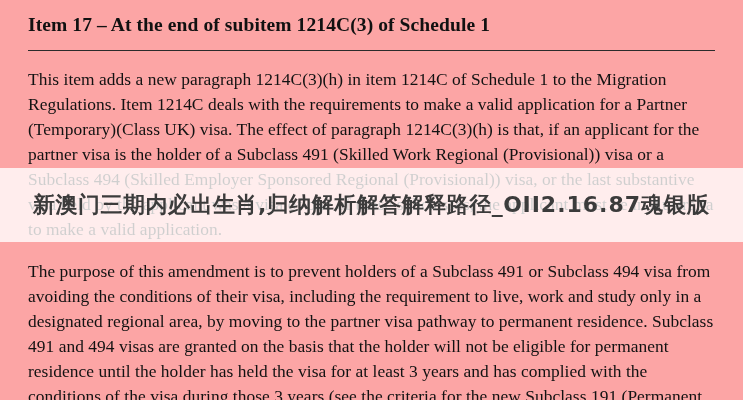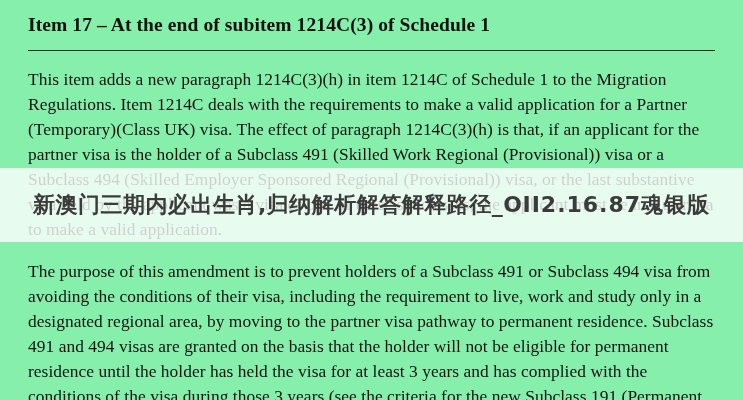--- a/index.html
+++ b/index.html
@@ -10,21 +10,21 @@
     width: 743px;
     height: 400px;
     background: #ffffff;
     font-family: "Liberation Serif", serif;
     overflow: hidden;
   }
   .page {
     position: relative;
     width: 743px;
     height: 400px;
-    background: #86efac;
+    background: #fca5a5;
     box-sizing: border-box;
     padding: 8px 28px 0 28px;
   }
   .doc-heading {
     font-family: "Liberation Serif", serif;
     font-size: 19.5px;
     font-weight: bold;
     color: #111111;
     letter-spacing: 0.1px;
     margin: 6px 0 14px 0;

